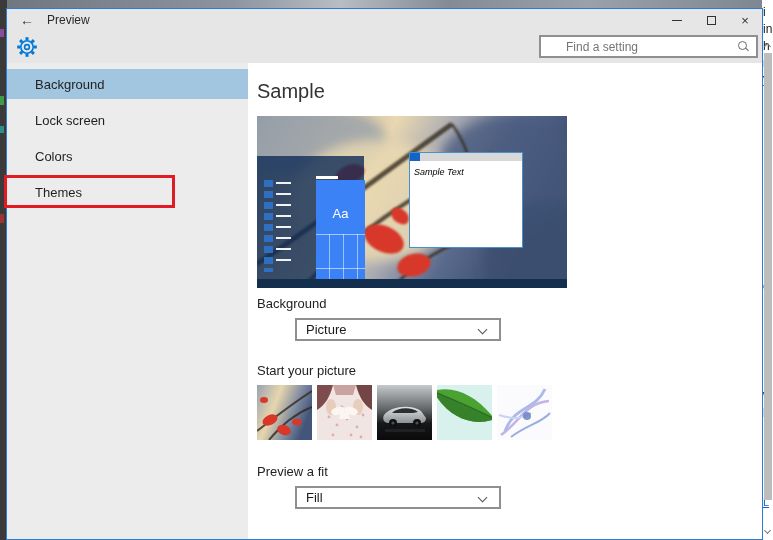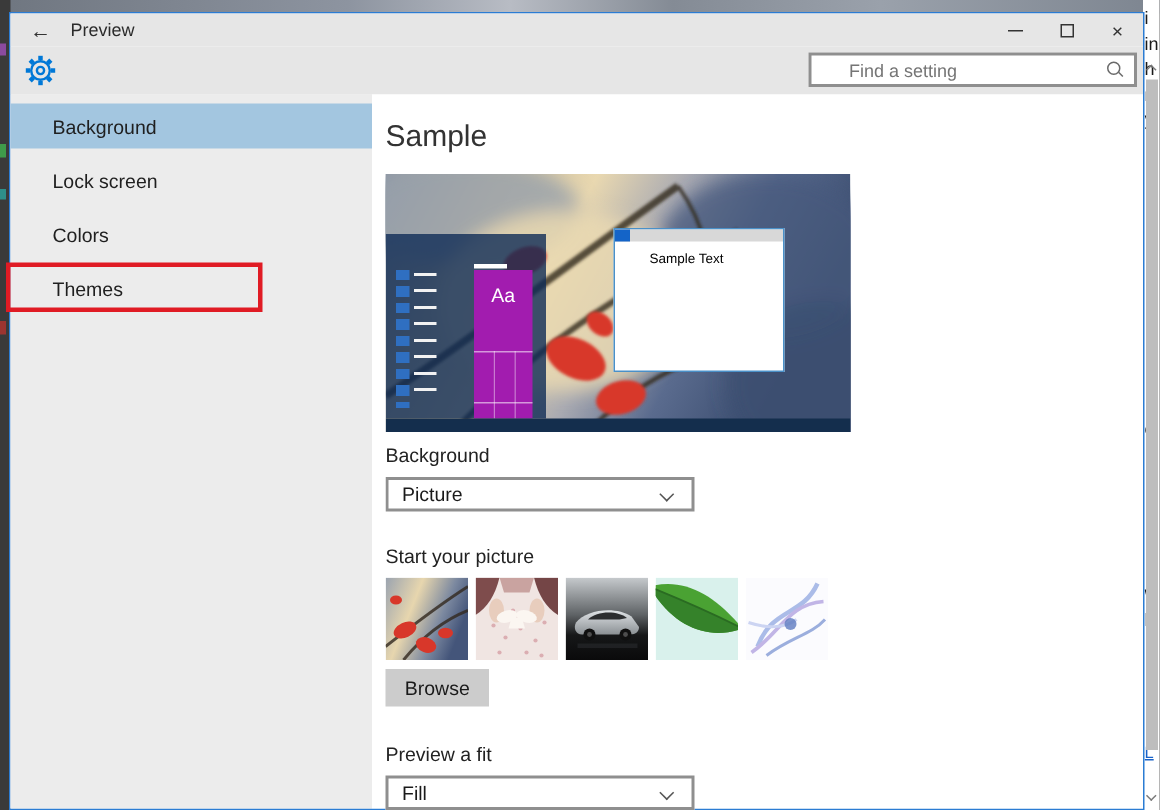--- a/index.html
+++ b/index.html
@@ -61,38 +61,38 @@
   .preview-title { font-size:20px; font-weight:400; color:#333; line-height:20px; }
 
   .preview-box { position:relative; width:310px; height:172px; margin-top:15px; overflow:hidden; }
   .preview-box > svg.photo { position:absolute; inset:0; }
   .p-start { position:absolute; left:0; top:40px; width:107px; height:123px; background:rgba(15,44,86,.8); }
   .p-list  { position:absolute; left:7px; top:24px; width:9px; height:92px;
     background:repeating-linear-gradient(#2f6fc1 0 7px, transparent 7px 11px); }
   .p-lines { position:absolute; left:19px; top:26px; width:15px; height:88px;
     background:repeating-linear-gradient(#f2f2f2 0 2px, transparent 2px 11px); }
   .p-tile-dash { position:absolute; left:59px; top:60px; width:22px; height:3px; background:#fff; }
-  .p-tile { position:absolute; left:59px; top:64px; width:39px; height:99px; background:#a21caf;
-    color:#fff; font-size:13px; text-align:center; padding-top:9px; }
+  .p-tile { position:absolute; left:59px; top:64px; width:49px; height:99px; background:#3b82f6;
+    color:#fff; font-size:13px; text-align:center; padding-top:26px; }
   .p-grid { position:absolute; left:0; right:0; top:54px; bottom:0;
     border-top:1px solid rgba(255,255,255,.55);
     background:
       linear-gradient(rgba(255,255,255,.55),rgba(255,255,255,.55)) 0 33px/100% 1px no-repeat,
       repeating-linear-gradient(90deg, transparent 0 13px, rgba(255,255,255,.5) 13px 14px); }
   .p-window { position:absolute; left:152px; top:36px; width:114px; height:96px;
     background:#fff; border:1px solid #4a90c8; }
   .p-window-bar { height:8px; background:#d8d8d8; }
   .p-window-sq { width:10px; height:8px; background:#1464c8; }
-  .p-window-text { font-size:9px; color:#000; padding:6px 0 0 23px; }
+  .p-window-text { font-size:9px; color:#000; padding:6px 0 0 4px;font-style:italic; }
   .p-taskbar { position:absolute; left:0; right:0; bottom:0; height:9px; background:#142e4d; }
 
   .field-label { font-size:13px; color:#222; }
   .lbl-background { margin-top:8px; }
   .select { width:206px; height:23px; border:2px solid #8f8f8f; background:#fff;
-    display:flex; align-items:center; margin-top:7px; position:relative; }
+    display:flex; align-items:center; margin-top:7px; position:relative;margin-left:38px; }
   .select .val { font-size:13px; color:#1a1a1a; padding-left:9px; }
   .chev { position:absolute; right:13px; top:6px; width:7px; height:7px;
     border:solid #555; border-width:0 1.4px 1.4px 0; transform:rotate(45deg); }
   .lbl-choose-picture { margin-top:22px; }
   .thumbs { display:flex; gap:5px; margin-top:7px; }
   .thumb { width:55px; height:55px; flex:0 0 auto; overflow:hidden; }
   .thumb svg { display:block; }
   .browse-btn { margin-top:6px; width:69px; height:25px; background:#cccccc; border:none;
     font-family:"Liberation Sans",sans-serif; font-size:13px; color:#1a1a1a;
     display:flex; align-items:center; justify-content:center; }
@@ -331,21 +331,20 @@
                 <path d="M8,46 C18,20 38,26 48,4" stroke="#9db1e4" stroke-width="3"></path>
                 <path d="M4,50 C24,36 28,18 52,16" stroke="#b7a9e2" stroke-width="2.5"></path>
                 <path d="M14,52 C30,40 44,38 53,28" stroke="#8aa0d8" stroke-width="2"></path>
                 <path d="M2,30 C14,34 26,34 34,28" stroke="#c3cdf0" stroke-width="2"></path>
               </g>
               <circle cx="30" cy="31" r="4" fill="#5f7cc0" opacity=".8"></circle>
             </svg>
           </div>
         </div>
 
-        <button class="browse-btn">Browse</button>
 
         <div class="field-label lbl-choose-fit">Preview a fit</div>
         <div class="select">
           <span class="val">Fill</span>
           <i class="chev"></i>
         </div>
       </div>
     </div>
 
     <div class="red-box"></div>

